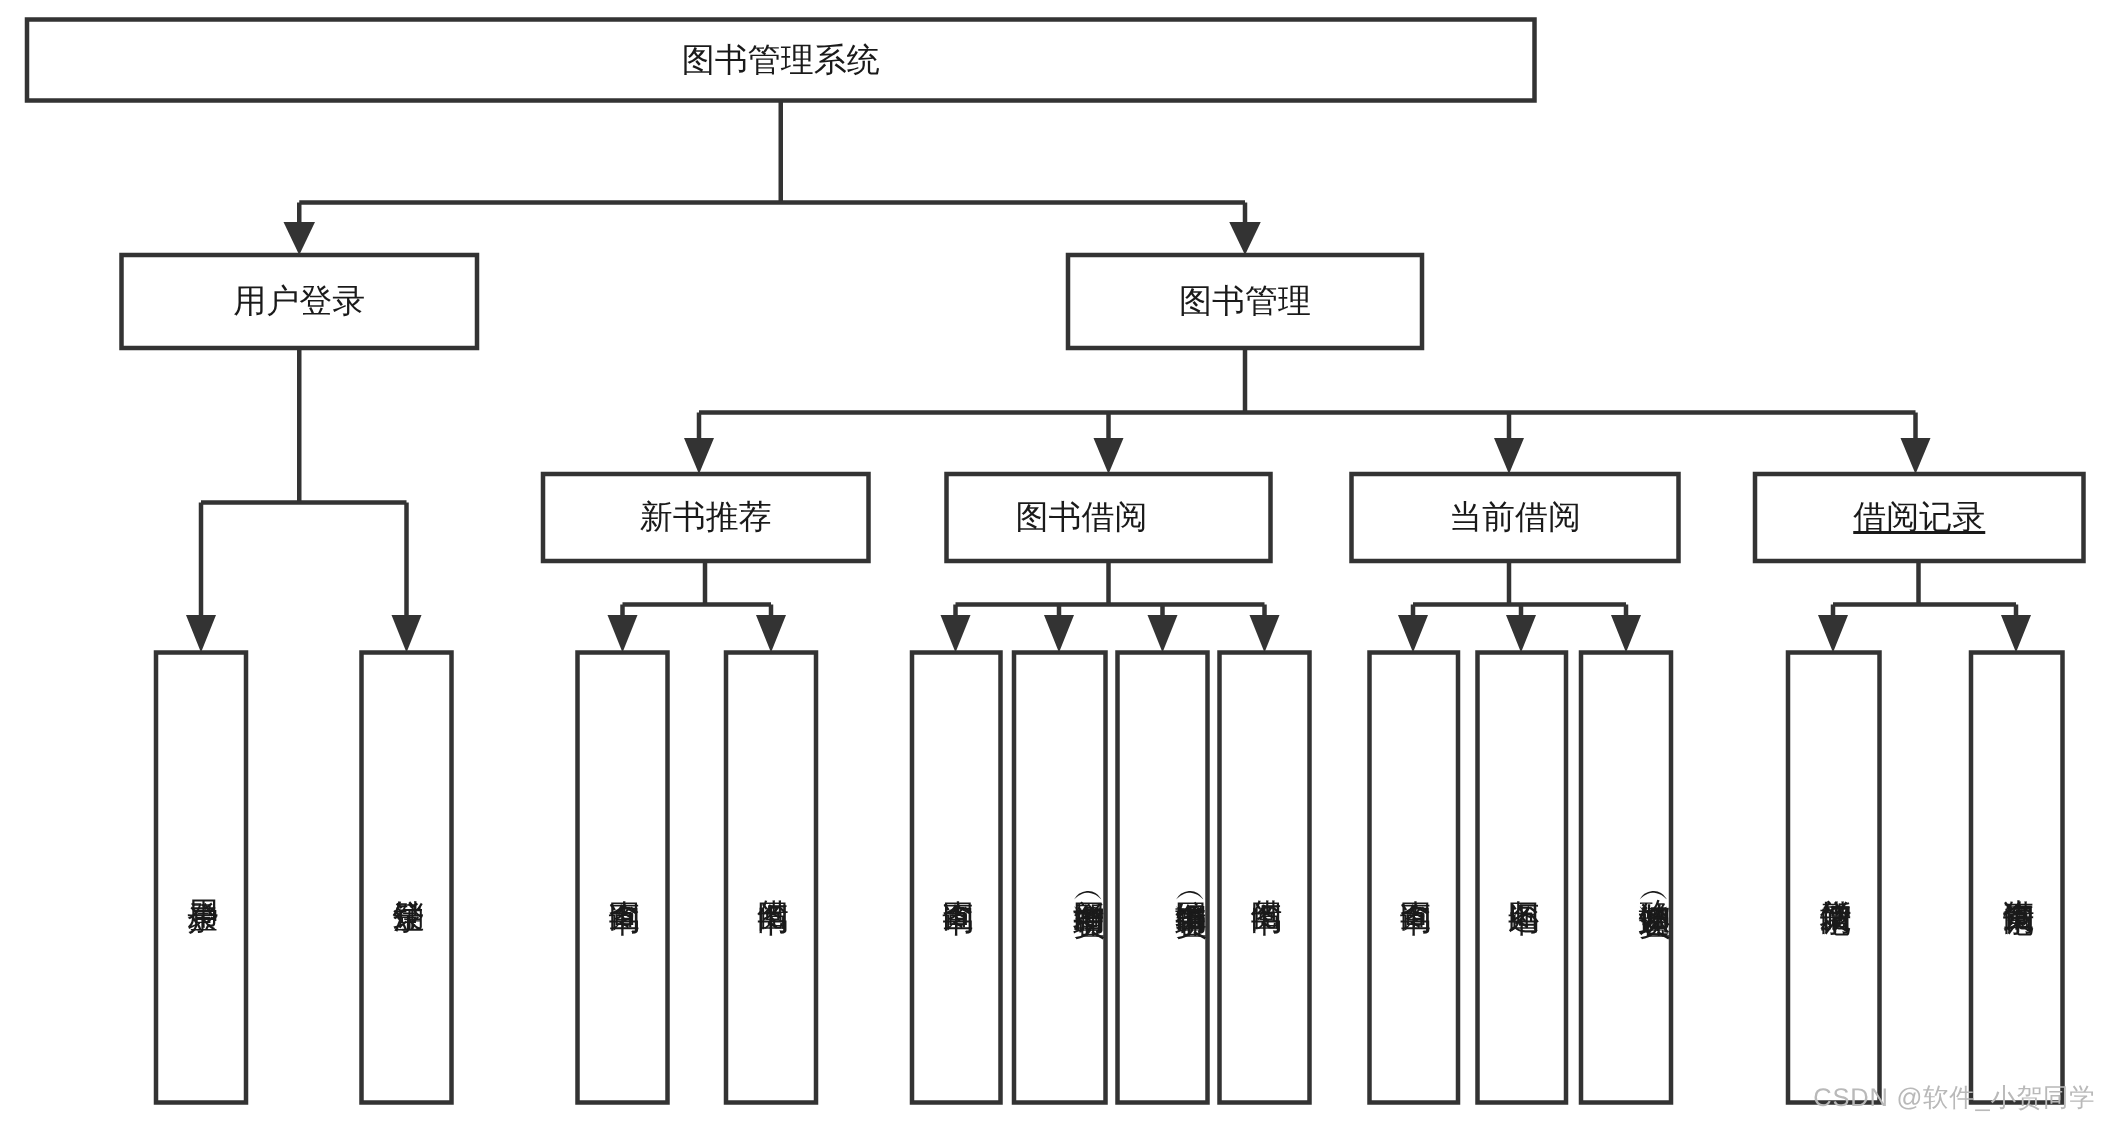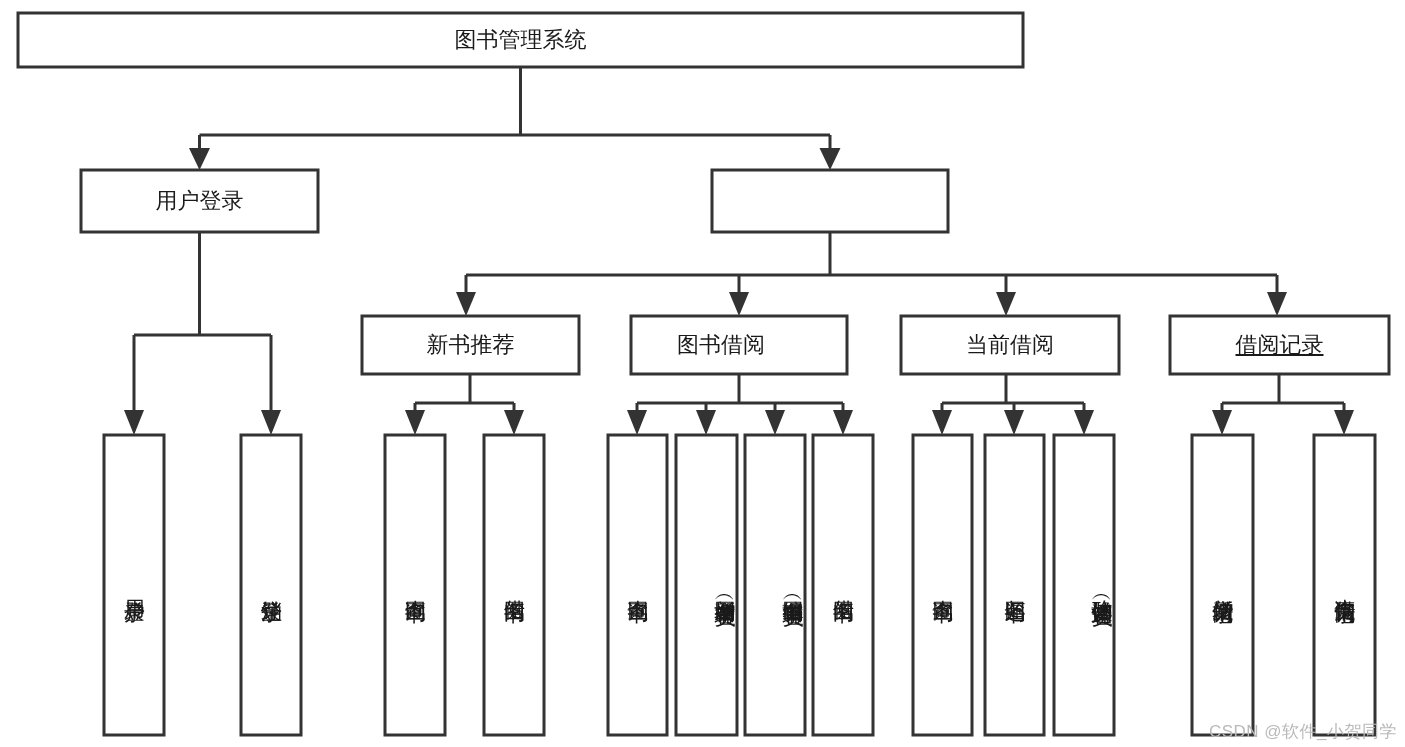--- a/index.html
+++ b/index.html
@@ -177,20 +177,21 @@
     <rect class="node-box" x="985" y="435" width="59" height="300"></rect>
     <rect class="node-box" x="1054" y="435" width="60" height="300"></rect>
 
     <rect class="node-box" x="1192" y="435" width="61" height="300"></rect>
     <rect class="node-box" x="1314" y="435" width="61" height="300"></rect>
   </svg>
 
   <div class="label horizontal" style="left:18px; top:13px; width:1005px; height:54px;">图书管理系统</div>
 
   <div class="label horizontal" style="left:81px; top:170px; width:237px; height:62px;">用户登录</div>
+  <div class="label horizontal" style="left:712px; top:170px; width:236px; height:62px;">图书管理</div>
 
   <div class="label horizontal" style="left:362px; top:316px; width:217px; height:58px;text-align:center;">新书推荐</div>
   <div class="label horizontal" style="left:631px; top:316px; width:180px; height:58px;">图书借阅</div>
   <div class="label horizontal" style="left:901px; top:316px; width:218px; height:58px;border-radius:16px;">当前借阅</div>
   <div class="label horizontal" style="left:1170px; top:316px; width:219px; height:58px;text-decoration:underline;">借阅记录</div>
 
   <div class="label vertical centered" style="left:104px; top:435px; width:60px; height:300px;">用户登录</div>
   <div class="label vertical centered" style="left:241px; top:435px; width:60px; height:300px;">注销登录</div>
 
   <div class="label vertical centered" style="left:385px; top:435px; width:60px; height:300px;">查询图书</div>

